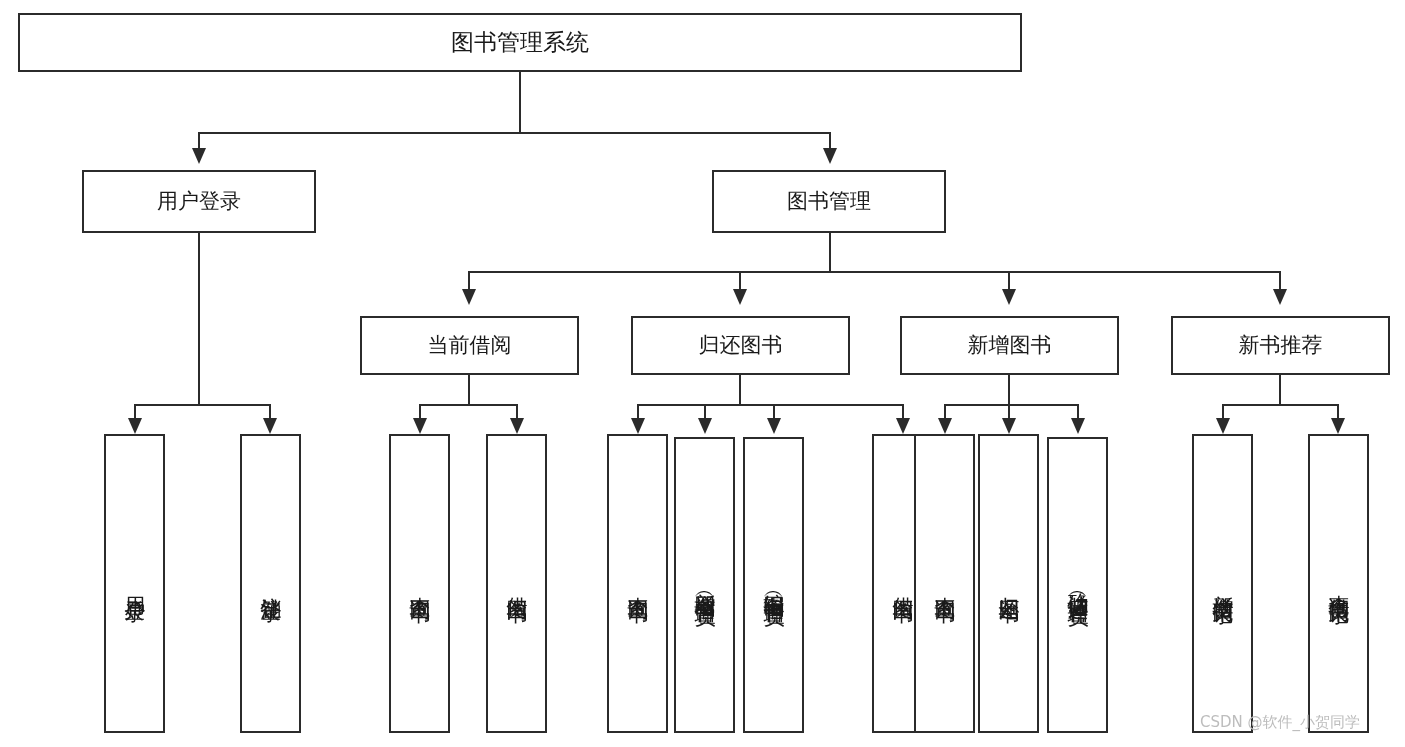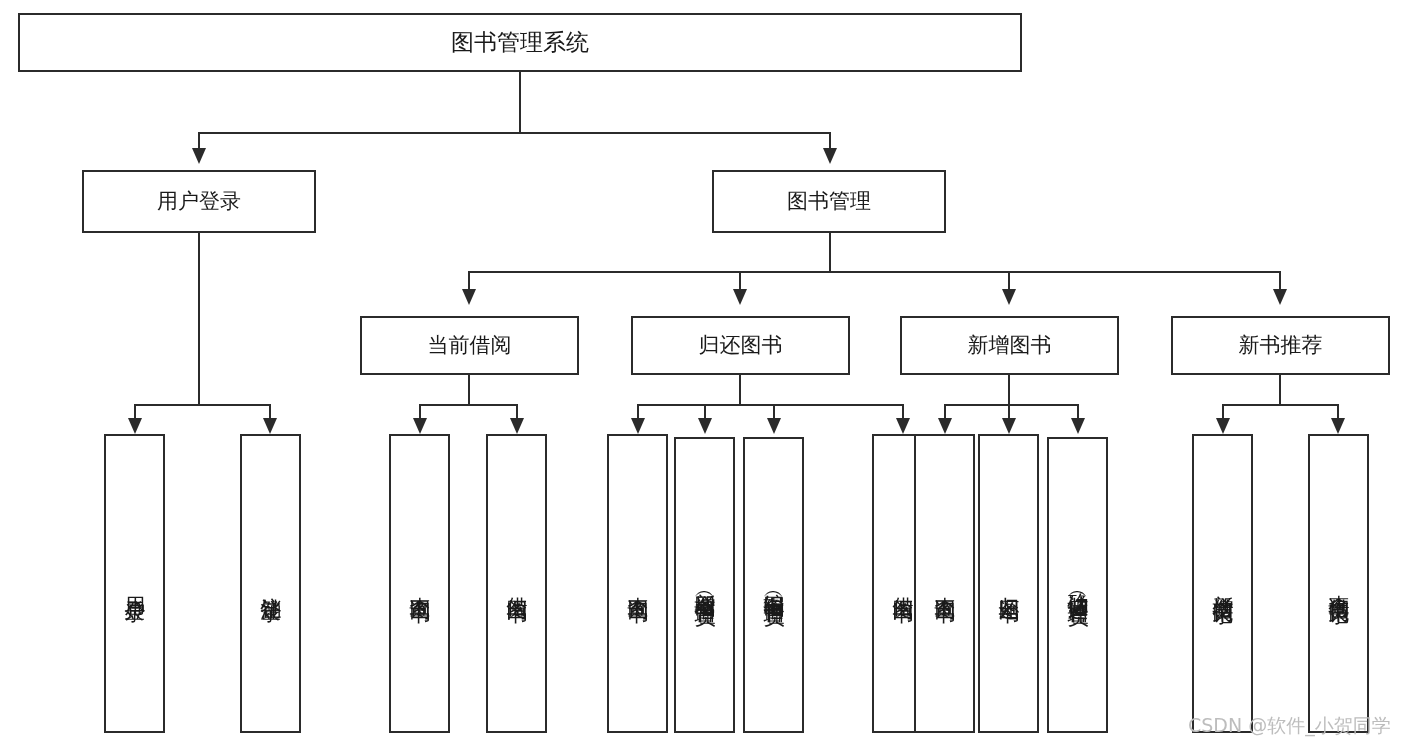--- a/index.html
+++ b/index.html
@@ -59,24 +59,25 @@
     width: 0; height: 0;
     border-left: 7px solid transparent;
     border-right: 7px solid transparent;
     border-top: 16px solid #2b2b2b;
   }
 
   
   #watermark {
     position: absolute;
     color: #bdbdbd;
-    font-size: 19px;
+    font-size: 15px;
     white-space: nowrap;
     pointer-events: none;
     font-family: "DejaVu Sans", "Liberation Sans", sans-serif;
+    margin-left: 12px;
   }
 </style>
 </head>
 <body>
 
 <div id="canvas">
 
   <div class="node root" style="left:18px; top:13px; width:1004px; height:59px;">
     <span>图书管理系统</span>
   </div>

